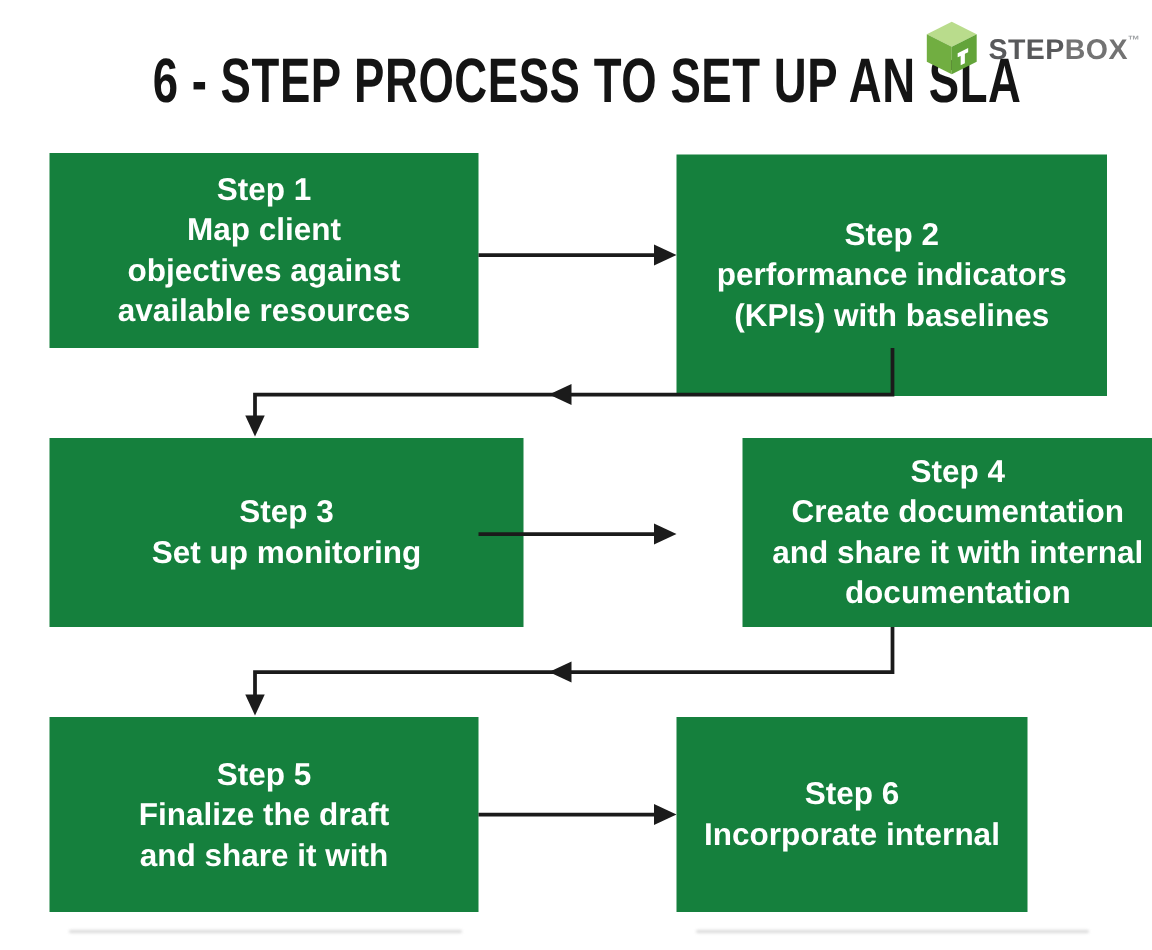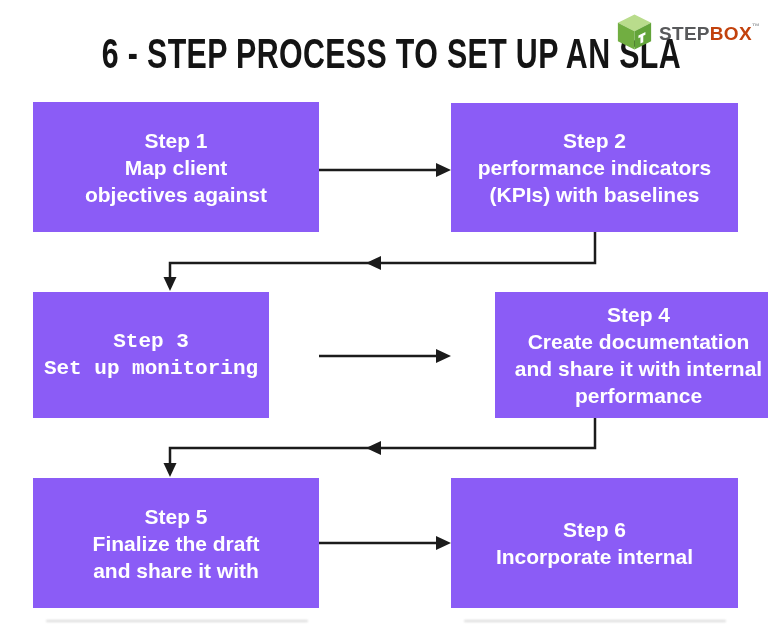--- a/index.html
+++ b/index.html
@@ -43,49 +43,49 @@
     margin-left: 7px;
     font-size: 19px;
     font-weight: 700;
     letter-spacing: 0.3px;
     line-height: 1;
     position: relative;
     top: 1px;
     white-space: nowrap;
   }
   .t-bold  { color: #58595b; }
-  .t-light { color: #c2410c; }
+  .t-light { color: #737373; }
   .tm {
     color: #9ea1a4;
     font-size: 8px;
     vertical-align: top;
     position: relative;
     top: -1px;
   }
 
   
   .step-box {
     position: absolute;
-    background: #8b5cf6;
+    background: #15803d;
     color: #ffffff;
     display: flex;
     flex-direction: column;
     align-items: center;
     justify-content: center;
     text-align: left;
     font-weight: 700;
     font-size: 21px;
     line-height: 27px;
   }
   .box1 { left: 33px;  top: 102px; width: 286px; height: 130px; }
-  .box2 { left: 451px; top: 103px; width: 287px; height: 129px; }
-  .box3 { left: 33px;  top: 292px; width: 236px; height: 126px; font-family: Liberation Mono, monospace; }
+  .box2 { left: 451px; top: 103px; width: 287px; height: 161px; }
+  .box3 { left: 33px;  top: 292px; width: 316px; height: 126px; }
   .box4 { left: 451px; top: 292px; width: 287px; height: 126px; margin-left: 44px; }
   .box5 { left: 33px;  top: 478px; width: 286px; height: 130px; }
-  .box6 { left: 451px; top: 478px; width: 287px; height: 130px; }
+  .box6 { left: 451px; top: 478px; width: 234px; height: 130px; }
 
   
   .arrows {
     position: absolute;
     left: 0; top: 0;
     width: 768px; height: 633px;
     pointer-events: none;
   }
   .arrows line, .arrows path {
     stroke: #1b1b1b;
@@ -121,38 +121,39 @@
       <polygon points="39,10.5 20,20 20,41 39,31.5" fill="#63a43a"></polygon>
       <path d="M24.5,25 L32.5,21 L32.5,24.2 L30,25.4 L30,32.6 L26.8,34.2 L26.8,27 L24.5,28.1 Z" fill="#ffffff"></path>
     </svg>
     <div class="logo-text"><span class="t-bold">STEP</span><span class="t-light">BOX</span><span class="tm">™</span></div>
   </div>
 
   <div class="step-box box1">
     <div>Step 1</div>
     <div>Map client</div>
     <div>objectives against</div>
+    <div>available resources</div>
   </div>
 
   <div class="step-box box2">
     <div>Step 2</div>
     <div>performance indicators</div>
     <div>(KPIs) with baselines</div>
   </div>
 
   <div class="step-box box3">
     <div>Step 3</div>
     <div>Set up monitoring</div>
   </div>
 
   <div class="step-box box4">
     <div>Step 4</div>
     <div>Create documentation</div>
     <div>and share it with internal</div>
-    <div>performance</div>
+    <div>documentation</div>
   </div>
 
   <div class="step-box box5">
     <div>Step 5</div>
     <div>Finalize the draft</div>
     <div>and share it with</div>
   </div>
 
   <div class="step-box box6">
     <div>Step 6</div>

